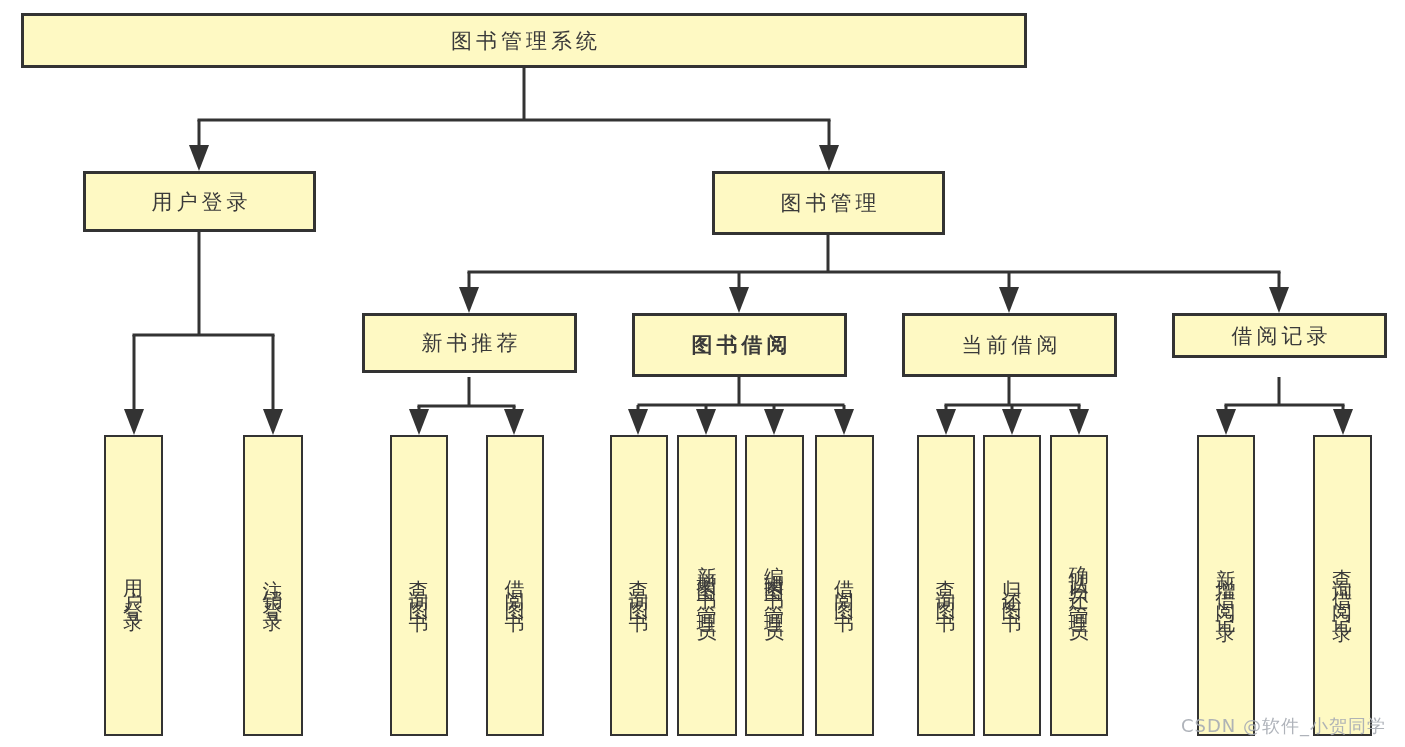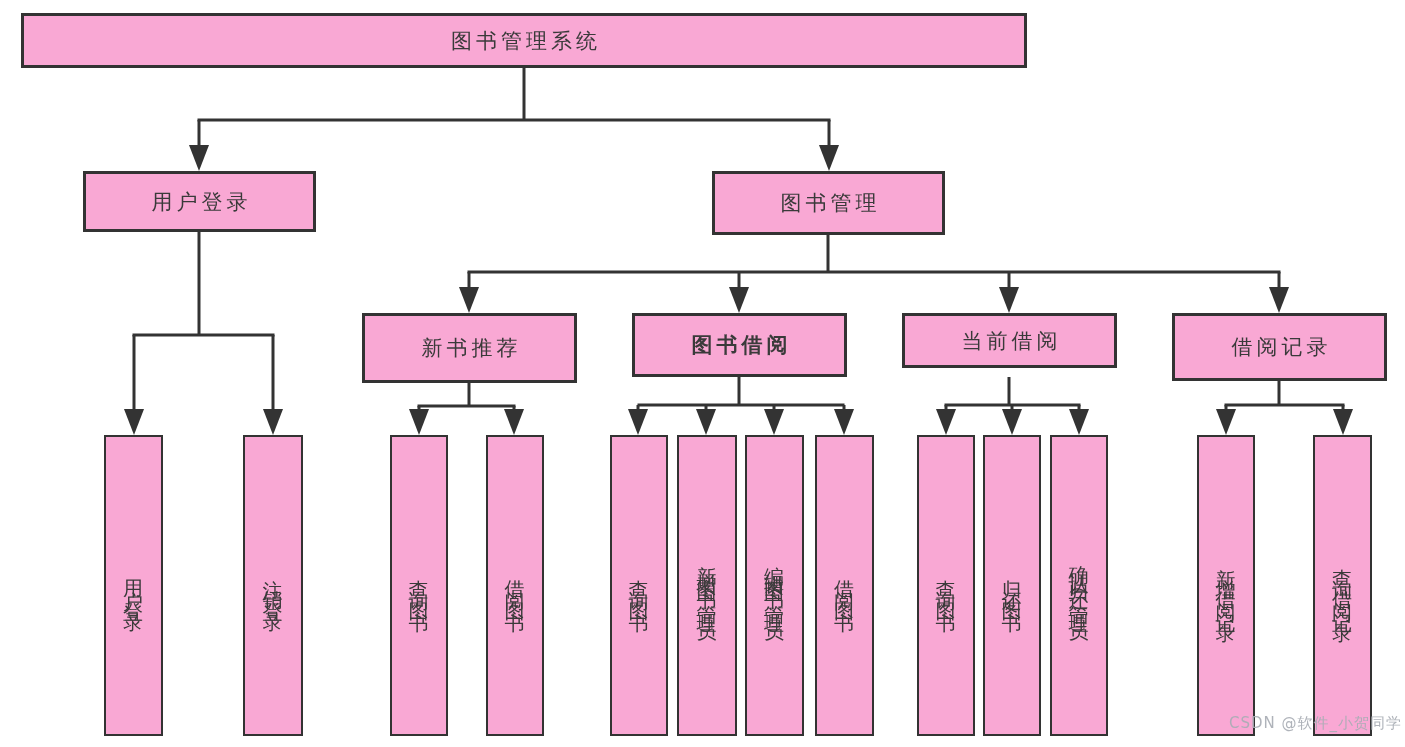--- a/index.html
+++ b/index.html
@@ -8,43 +8,43 @@
     width: 1405px;
     height: 747px;
     background: #ffffff;
     font-family: "DejaVu Sans", sans-serif;
     overflow: hidden;
   }
   #connectors { position: absolute; left: 0; top: 0; width: 1405px; height: 747px; }
   .box {
     position: absolute;
     box-sizing: border-box;
-    background: #f9a8d4;
+    background: #fef9c3;
     border: 3px solid #333333;
     display: flex;
     align-items: center;
     justify-content: center;
     color: #3a3a3a;
     z-index: 2;
   }
   .hlabel { font-size: 21px; letter-spacing: 4px; text-indent: 4px; white-space: nowrap; }
   .leaf { border-width: 2px; }
   .vtext {
     writing-mode: vertical-rl;
     font-size: 20px;
     letter-spacing: 11px;
     line-height: 1;
     color: #3a3a3a;
   }
   .vtext.long { letter-spacing: 8px; }
   #watermark {
     position: absolute;
     top: 714px;
-    right: 3px;
-    font-size: 15px;
+    right: 19px;
+    font-size: 18px;
     letter-spacing: 1px;
     color: rgba(168, 173, 180, 0.92);
     z-index: 5;
     white-space: nowrap;
   }
 </style>
 </head>
 <body>
 
 <div id="canvas">
@@ -119,30 +119,30 @@
     <span class="hlabel">图书管理系统</span>
   </div>
 
   <div class="box" style="left:83px; top:171px; width:233px; height:61px;">
     <span class="hlabel">用户登录</span>
   </div>
   <div class="box" style="left:712px; top:171px; width:233px; height:64px;">
     <span class="hlabel">图书管理</span>
   </div>
 
-  <div class="box" style="left:362px; top:313px; width:215px; height:70px;">
+  <div class="box" style="left:362px; top:313px; width:215px; height:60px;">
     <span class="hlabel">新书推荐</span>
   </div>
   <div class="box" style="left:632px; top:313px; width:215px; height:64px;font-weight:bold;">
     <span class="hlabel">图书借阅</span>
   </div>
-  <div class="box" style="left:902px; top:313px; width:215px; height:55px;">
+  <div class="box" style="left:902px; top:313px; width:215px; height:64px;">
     <span class="hlabel">当前借阅</span>
   </div>
-  <div class="box" style="left:1172px; top:313px; width:215px; height:68px;">
+  <div class="box" style="left:1172px; top:313px; width:215px; height:45px;">
     <span class="hlabel">借阅记录</span>
   </div>
 
   <div class="box leaf" style="left:104px; top:435px; width:59px; height:301px;">
     <span class="vtext">用户登录</span>
   </div>
   <div class="box leaf" style="left:243px; top:435px; width:60px; height:301px;">
     <span class="vtext">注销登录</span>
   </div>
 

